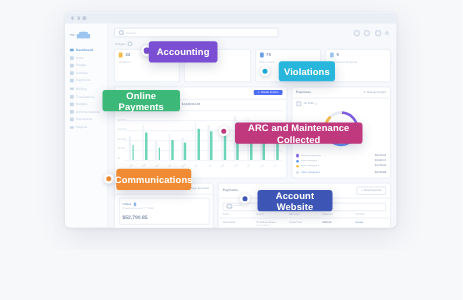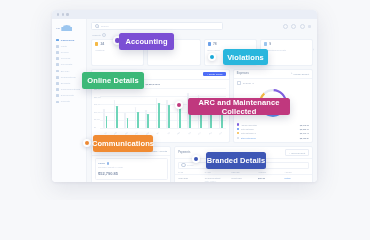--- a/index.html
+++ b/index.html
@@ -459,28 +459,28 @@
 
   <div id="callouts">
       <div class="marker" style="left: 113px; top: 36px; width: 9px; height: 9px; background: rgb(255, 255, 255); box-shadow: rgba(40, 50, 90, 0.22) 0px 1px 4px;">
         <i style="width:4.5px;height:4.5px;background:#7b4fd4"></i>
       </div>
       <div class="badge" style="left: 119px; top: 33px; width: 55px; height: 17px; background: rgb(123, 79, 212); font-size: 7.5px;">Accounting</div>
       <div class="marker" style="left: 208px; top: 53px; width: 8px; height: 8px; background: rgb(255, 255, 255); box-shadow: rgba(40, 50, 90, 0.22) 0px 1px 4px;">
         <i style="width:4px;height:4px;background:#1aa9d8"></i>
       </div>
       <div class="badge" style="left: 223px; top: 49px; width: 45px; height: 16px; background: rgb(41, 182, 221); font-size: 7.5px;">Violations</div>
-      <div class="badge" style="left: 82px; top: 72px; width: 62px; height: 17px; background: rgb(60, 184, 120); font-size: 7.5px;">Online Details</div>
+      <div class="badge" style="left: 82px; top: 72px; width: 62px; height: 17px; background: rgb(60, 184, 120); font-size: 7.5px;">Online Payments</div>
       <div class="marker" style="left: 175px; top: 101px; width: 8px; height: 8px; background: rgb(255, 255, 255); box-shadow: rgba(40, 50, 90, 0.22) 0px 1px 4px;">
         <i style="width:4px;height:4px;background:#c0387e"></i>
       </div>
       <div class="badge" style="left: 188px; top: 98px; width: 102px; height: 17px; background: rgb(192, 56, 126); font-size: 7.5px;">ARC and Maintenance Collected</div>
       <div class="marker" style="left: 83px; top: 139px; width: 8px; height: 8px; background: rgb(255, 255, 255); box-shadow: rgba(40, 50, 90, 0.22) 0px 1px 4px;">
         <i style="width:4px;height:4px;background:#f08b33"></i>
       </div>
       <div class="badge" style="left: 93px; top: 135px; width: 60px; height: 17px; background: rgb(240, 139, 51); font-size: 7.5px;">Communications</div>
       <div class="marker" style="left: 192px; top: 155px; width: 8px; height: 8px; background: rgb(255, 255, 255); box-shadow: rgba(40, 50, 90, 0.22) 0px 1px 4px;">
         <i style="width:4px;height:4px;background:#3d56b5"></i>
       </div>
-      <div class="badge" style="left: 206px; top: 152px; width: 60px; height: 17px; background: rgb(61, 86, 181); font-size: 7.5px;">Branded Details</div>
+      <div class="badge" style="left: 206px; top: 152px; width: 60px; height: 17px; background: rgb(61, 86, 181); font-size: 7.5px;">Account Website</div>
     </div>
 
 </div>
 
 </body></html>

